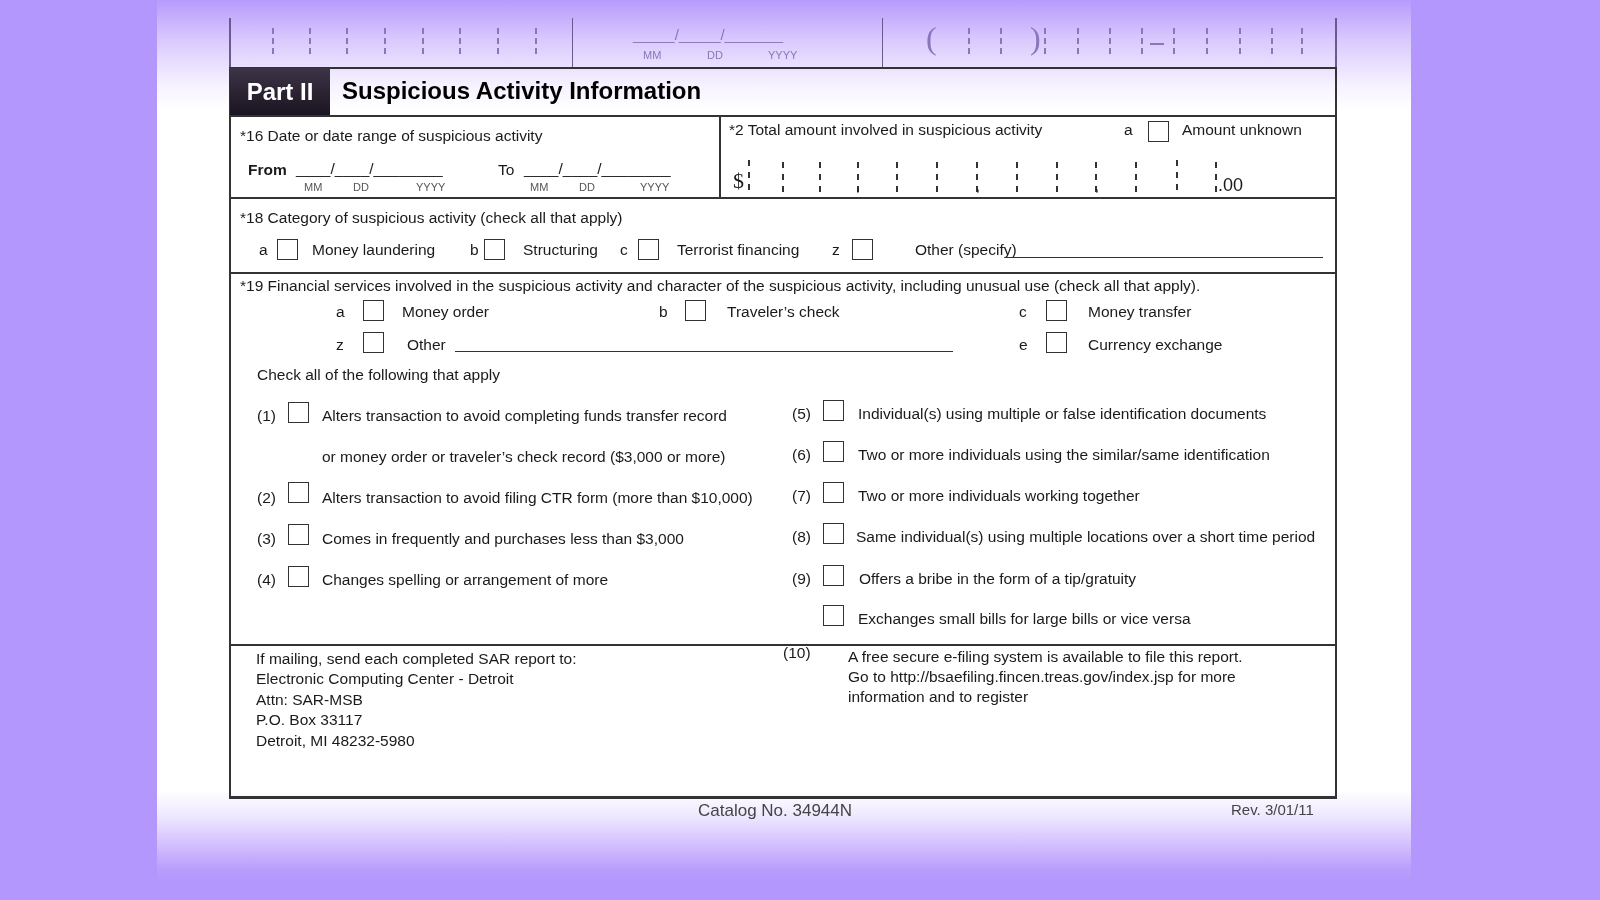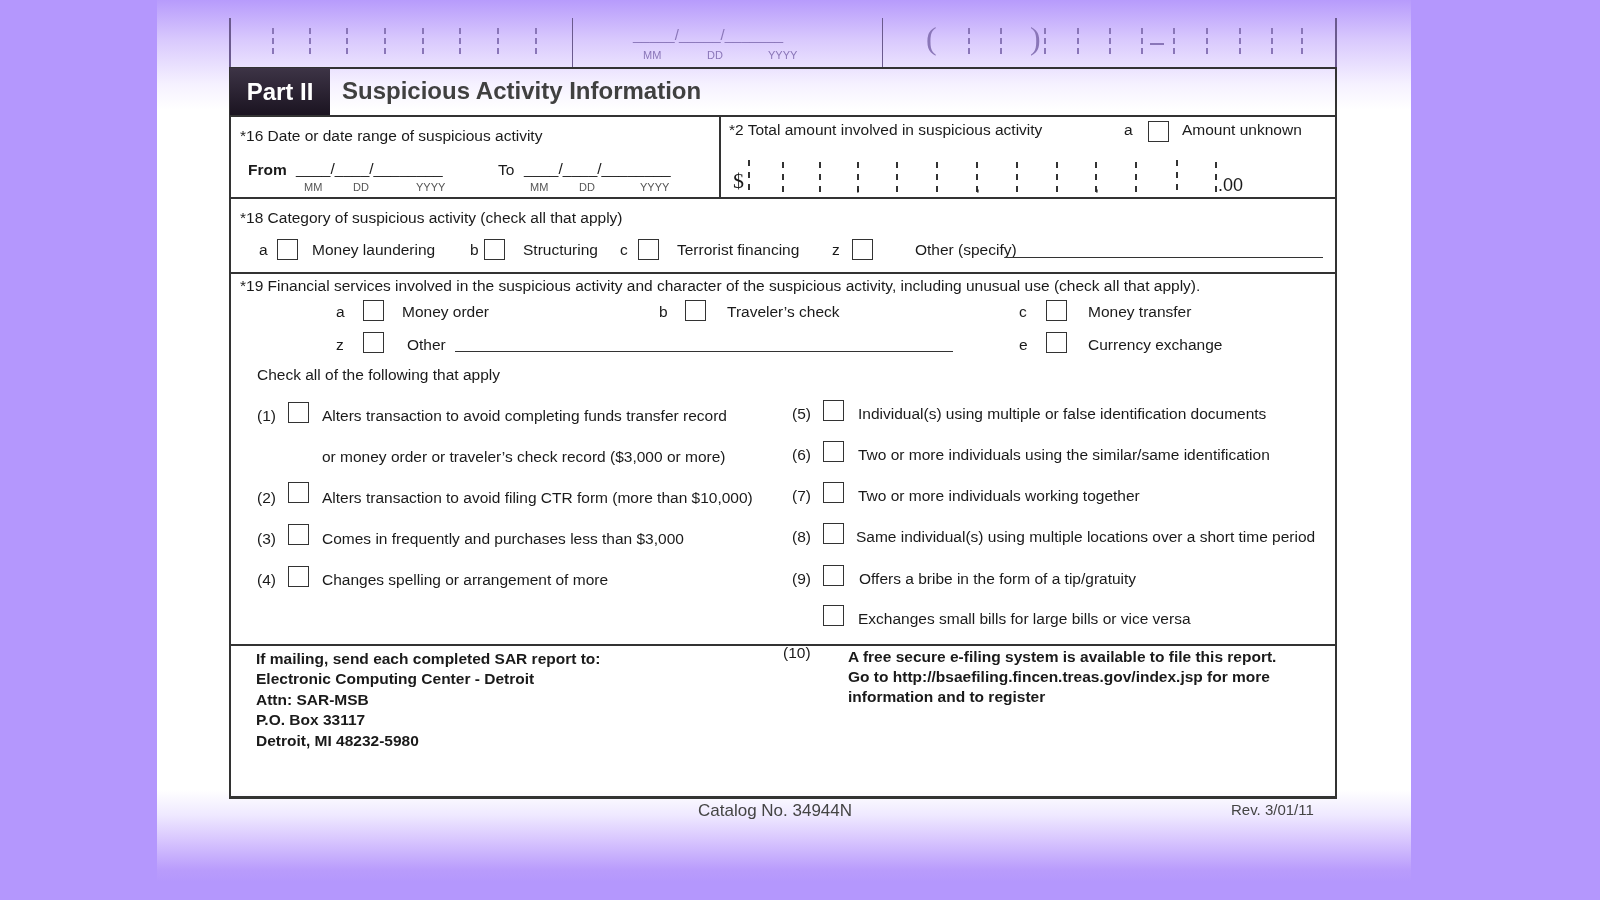--- a/index.html
+++ b/index.html
@@ -28,23 +28,23 @@
   .tick { position: absolute; width: 1.5px; height: 6px; background: #333; }
   .faded .tick { background: #8a76b8; }
   .underline { position: absolute; border-bottom: 1px solid #333; height: 1px; }
   .part-label {
     position: absolute; left: 230px; top: 68px; width: 100px; height: 48px;
     background: linear-gradient(to bottom, #3d3446, #1a1320);
     color: #fff; font-weight: bold; font-size: 24px;
     display: flex; align-items: center; justify-content: center;
   }
   .part-title {
-    position: absolute; left: 342px; top: 77px; font-weight: bold; font-size: 24px; color: #404040; text-align: center;
-  }
-  .bold { font-weight: bold; font-size: 15.5px; }
+    position: absolute; left: 342px; top: 77px; font-weight: bold; font-size: 24px; color: #000000; text-align: center;
+  }
+  .bold { font-weight: normal; font-size: 15.5px; }
 </style>
 </head>
 <body>
 
 <div class="paper"></div>
 
 <div class="faded">
   <div class="vline" style="left:229px; top:18px; height:50px; background:#6b5a8e;"></div>
   <div class="vline" style="left:572px; top:18px; height:50px; width:1px; background:#6b5a8e;"></div>
   <div class="vline" style="left:882px; top:18px; height:50px; width:1px; background:#6b5a8e;"></div>

